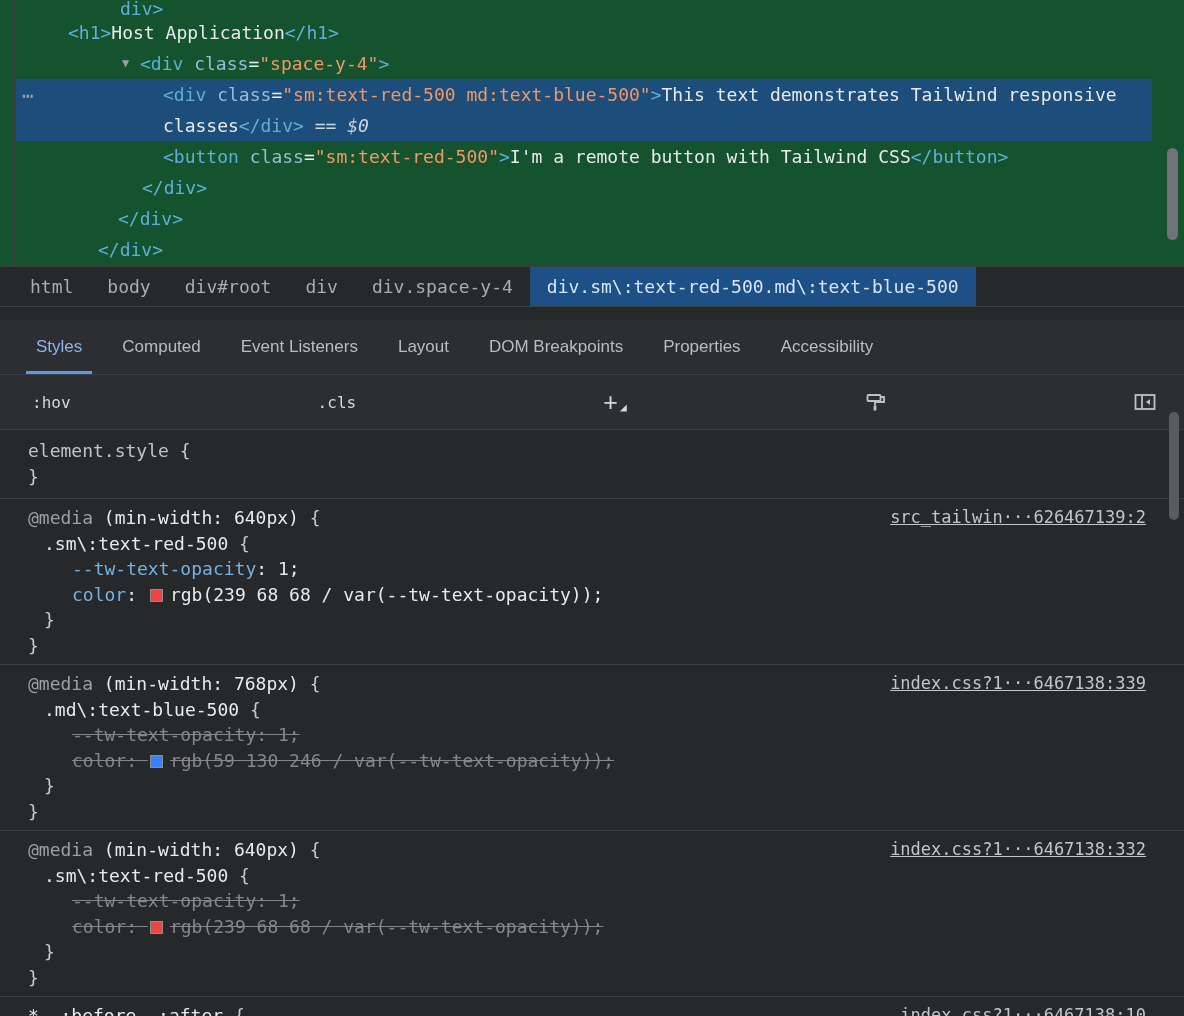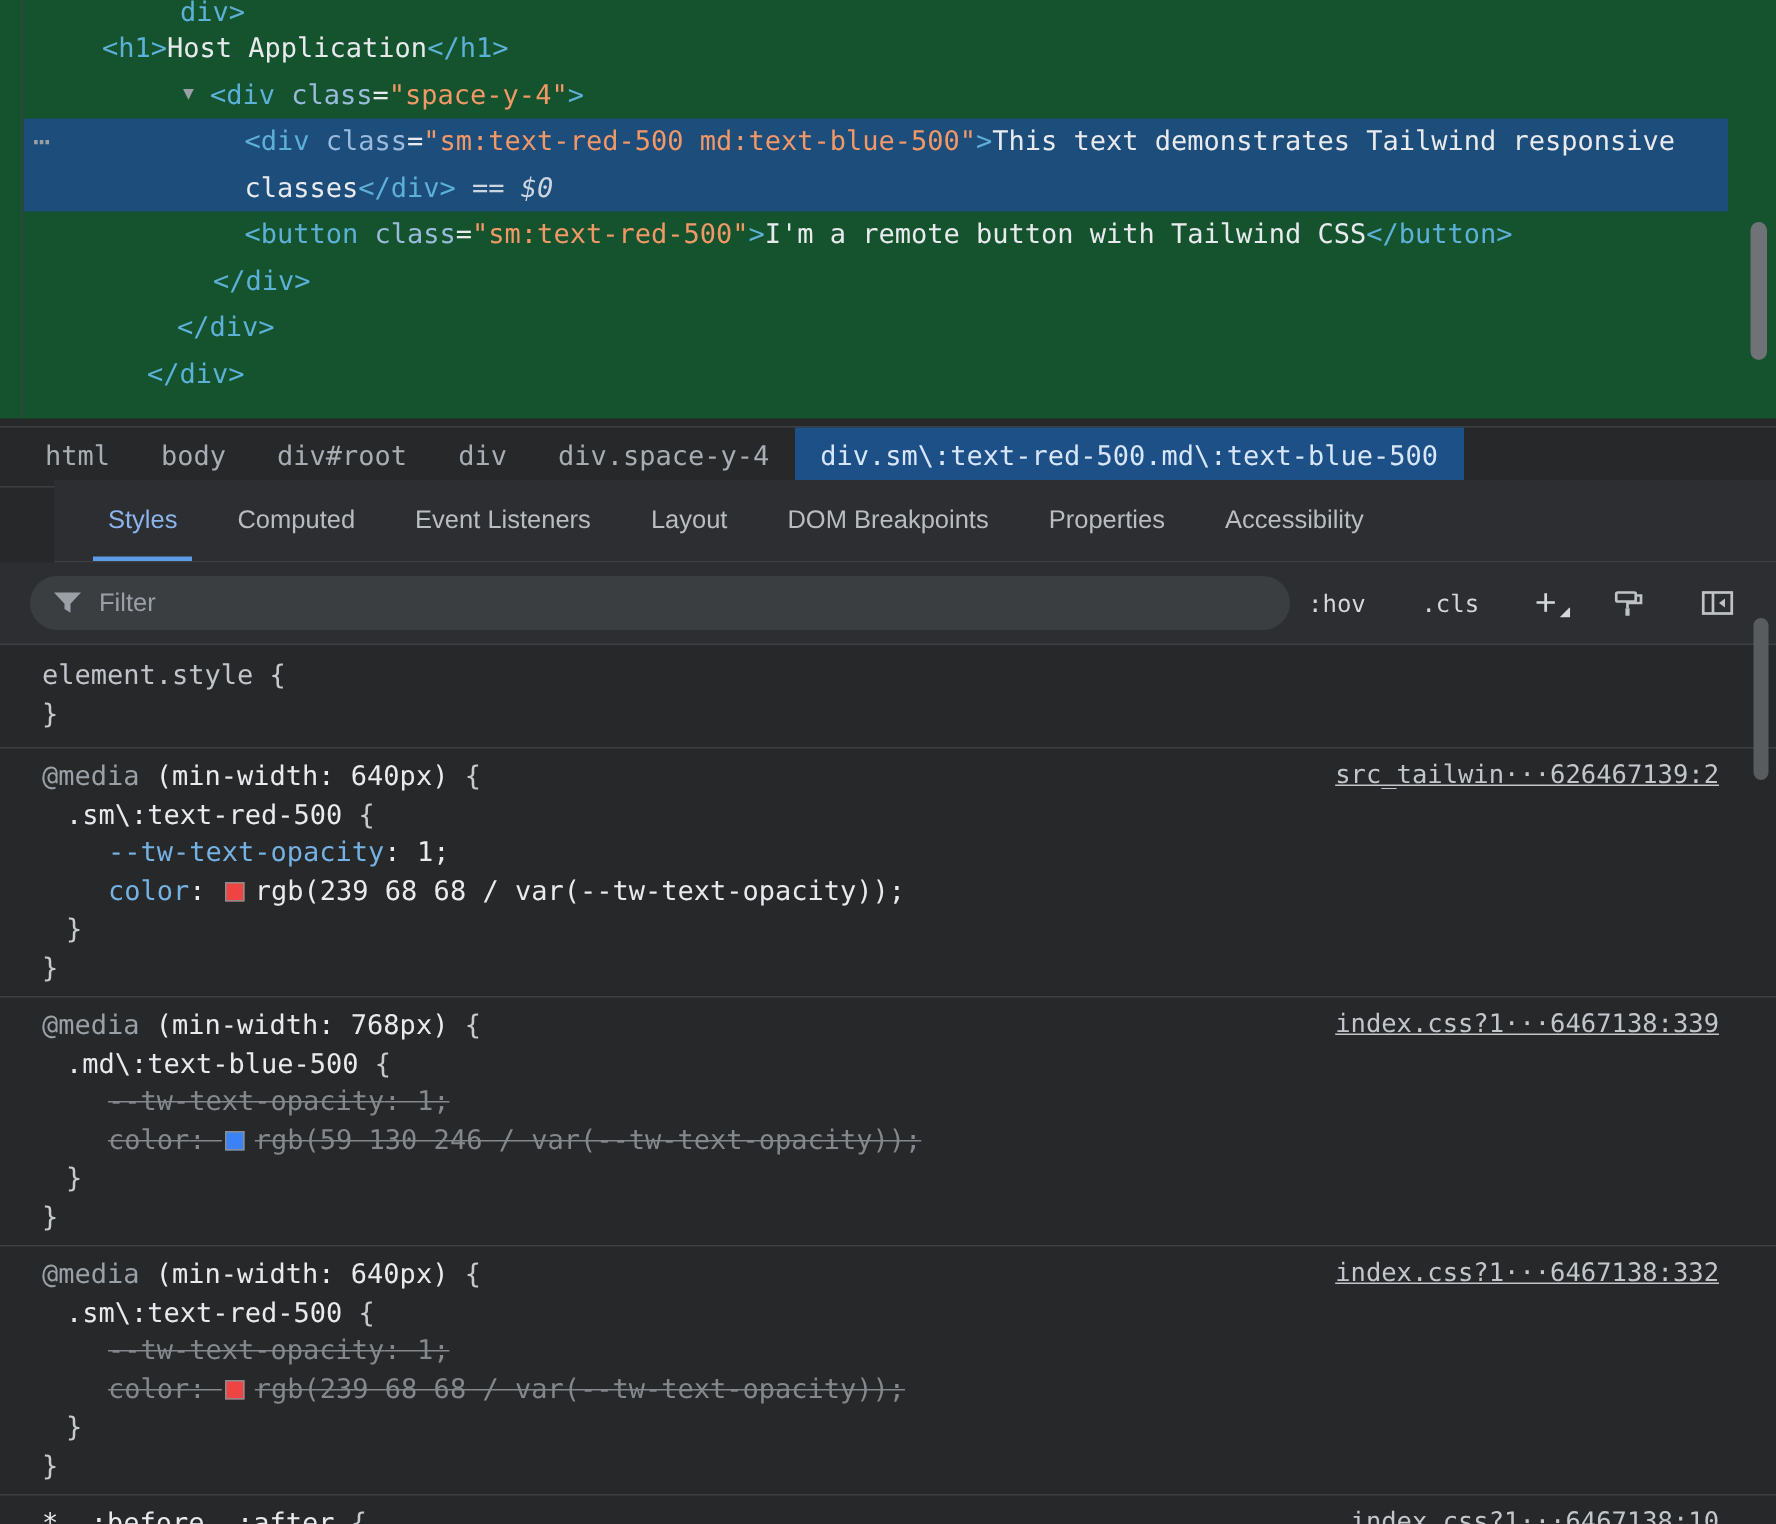--- a/index.html
+++ b/index.html
@@ -28,31 +28,31 @@
   .tk-brace { color: #c6cacd; }
   .tk-sel   { color: var(--code-text); }
   .tk-meta  { color: #c0c4c8; }
   .tk-prop  { color: var(--property-name); }
 
   .scroll-thumb { position: absolute; border-radius: 6px; }
   .tree-thumb { right: 6px; top: 148px; width: 11px; height: 92px; background: #6f7276; }
   .styles-thumb { right: 5px; top: 412px; width: 10px; height: 108px; background: #595c5f; }
 
   
-  .crumbs { position: absolute; top: 284px; left: 0; right: 0; height: 41px; background: #262829;
+  .crumbs { position: absolute; top: 266px; left: 0; right: 0; height: 41px; background: #262829;
     border-top: 1px solid #3d4042; border-bottom: 1px solid #3d4042;
     display: flex; align-items: stretch; padding-left: 13px;
     font-family: "DejaVu Sans Mono", monospace; font-size: 18px; }
   .crumb { display: flex; align-items: center; padding: 0 17px; color: #a7adb3; white-space: pre; }
   .crumb.selected { background: var(--crumb-selected-bg); color: var(--crumb-selected-text); }
 
   
   .tabs { position: absolute; top: 320px; left: 0; right: 0; height: 55px; background: #2c2e31;
     border-bottom: 1px solid #3d4042; display: flex; align-items: stretch; padding-left: 16px;
-    font-size: 17px; margin-left: 36px; }
+    font-size: 17px; }
   .tab { display: flex; align-items: center; padding: 0 20px; color: #b9bdc1; position: relative; cursor: default; }
   .tab.active { color: var(--tab-active); }
   .tab.active::after { content: ""; position: absolute; left: 10px; right: 10px; bottom: 0; height: 3px; background: var(--accent-blue); }
 
   
   .toolbar { position: absolute; top: 375px; left: 0; right: 0; height: 55px; background: #2c2e31;
     border-bottom: 1px solid #3d4042; display: flex; align-items: center; padding: 0 20px; }
   .filter { width: 840px; height: 36px; background: #3b3e41; border-radius: 18px;
     display: flex; align-items: center; gap: 11px; padding: 0 15px; }
   .filter-ph { color: var(--muted); font-size: 17px; }
@@ -107,26 +107,20 @@
       <div class="tab active">Styles</div>
       <div class="tab">Computed</div>
       <div class="tab">Event Listeners</div>
       <div class="tab">Layout</div>
       <div class="tab">DOM Breakpoints</div>
       <div class="tab">Properties</div>
       <div class="tab">Accessibility</div>
     </div>
 
   <div class="toolbar">
-    <div class="filter">
-      <svg class="funnel" width="20" height="16" viewBox="0 0 20 16">
-        <polygon points="1,1 19,1 12,8.5 12,14.5 8,12 8,8.5" fill="#9aa0a6"></polygon>
-      </svg>
-      <span class="filter-ph">Filter</span>
-    </div>
     <div class="tb-right">
       <span class="tb-text">:hov</span>
       <span class="tb-text">.cls</span>
       <span class="tb-plus"><span>+</span><i class="corner"></i></span>
       <span class="tb-ic">
         <svg width="22" height="20" viewBox="0 0 22 20">
           <rect x="2.5" y="3" width="13" height="6" rx="1" fill="none" stroke="#c0c3c6" stroke-width="1.8"></rect>
           <path d="M15.5,5 h3.5 v5 h-9 v3.5" fill="none" stroke="#c0c3c6" stroke-width="1.8"></path>
           <rect x="8.6" y="13.5" width="2.8" height="5" fill="#c0c3c6"></rect>
         </svg>

